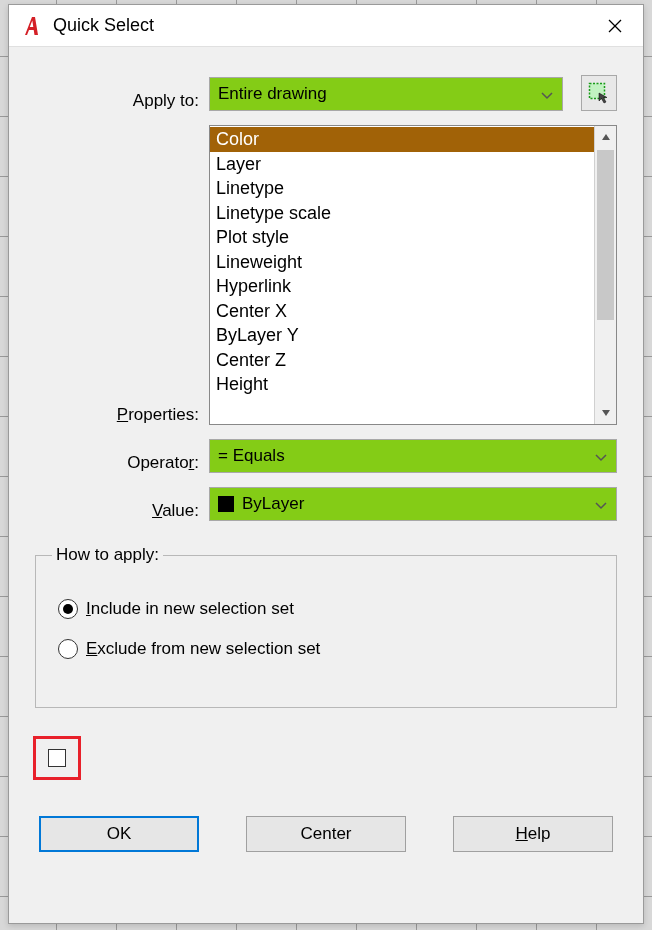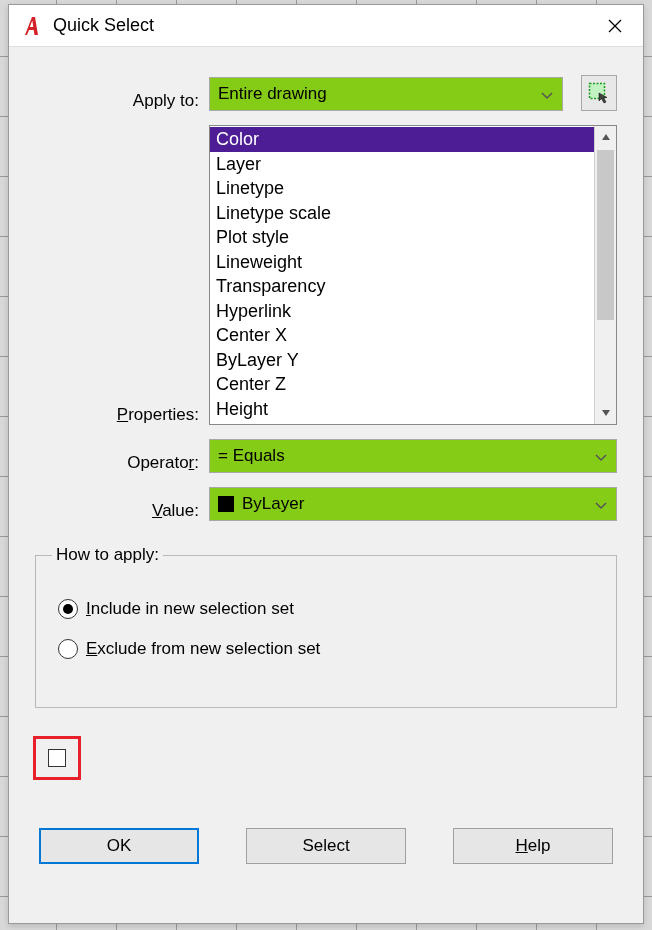--- a/index.html
+++ b/index.html
@@ -131,21 +131,21 @@
       padding: 1px 0;
     }
     .list-item {
       padding: 0px 6px;
       font-size: 18px;
       line-height: 24.5px;
       cursor: pointer;
       color: #000;
     }
     .list-item.selected {
-      background: #4c1d95;
+      background: #a16207;
       color: #fff;
     }
     .scrollbar {
       width: 22px;
       background: #f0f0f0;
       border-left: 1px solid #d0d0d0;
       position: relative;
     }
     .scroll-arrow {
       position: absolute;
@@ -228,21 +228,21 @@
     .dotted-focus {
       outline: 1px dotted #000;
       outline-offset: 0px;
       padding: 1px 2px;
     }
 
     .buttons {
       display: flex;
       justify-content: space-between;
       gap: 18px;
-      margin-top: 34px;
+      margin-top: 22px;
       padding: 0 4px;
     }
     .btn {
       flex: 1;
       max-width: 160px;
       height: 36px;
       border: 1px solid #a0a0a0;
       background: #e6e6e6;
       font-size: 17px;
       cursor: pointer;
@@ -305,21 +305,20 @@
         <span class="u">P</span>roperties:
       </div>
       <div class="listbox">
         <div class="list-inner" id="prop-list">
             <div class="list-item selected">Color</div>
             <div class="list-item">Layer</div>
             <div class="list-item">Linetype</div>
             <div class="list-item">Linetype scale</div>
             <div class="list-item">Plot style</div>
             <div class="list-item">Lineweight</div>
-            <div class="list-item">Transparency</div>
             <div class="list-item">Hyperlink</div>
             <div class="list-item">Center X</div>
             <div class="list-item">ByLayer Y</div>
             <div class="list-item">Center Z</div>
             <div class="list-item">Height</div>
           </div>
         <div class="scrollbar">
           <div class="scroll-arrow up">
             <svg viewBox="0 0 10 10">
                 <polygon points="5,2 9,8 1,8"></polygon>
@@ -382,21 +381,21 @@
       <div class="checkbox-row">
         <span class="checkbox"></span>
       </div>
     </div>
 
     <div class="buttons">
       <div class="btn primary">
         <span>OK</span>
       </div>
       <div class="btn">
-        <span>Select</span>
+        <span>Center</span>
       </div>
       <div class="btn">
         <span><span class="u">H</span>elp</span>
       </div>
     </div>
 
   </div>
 </div>
 
 </body></html>

